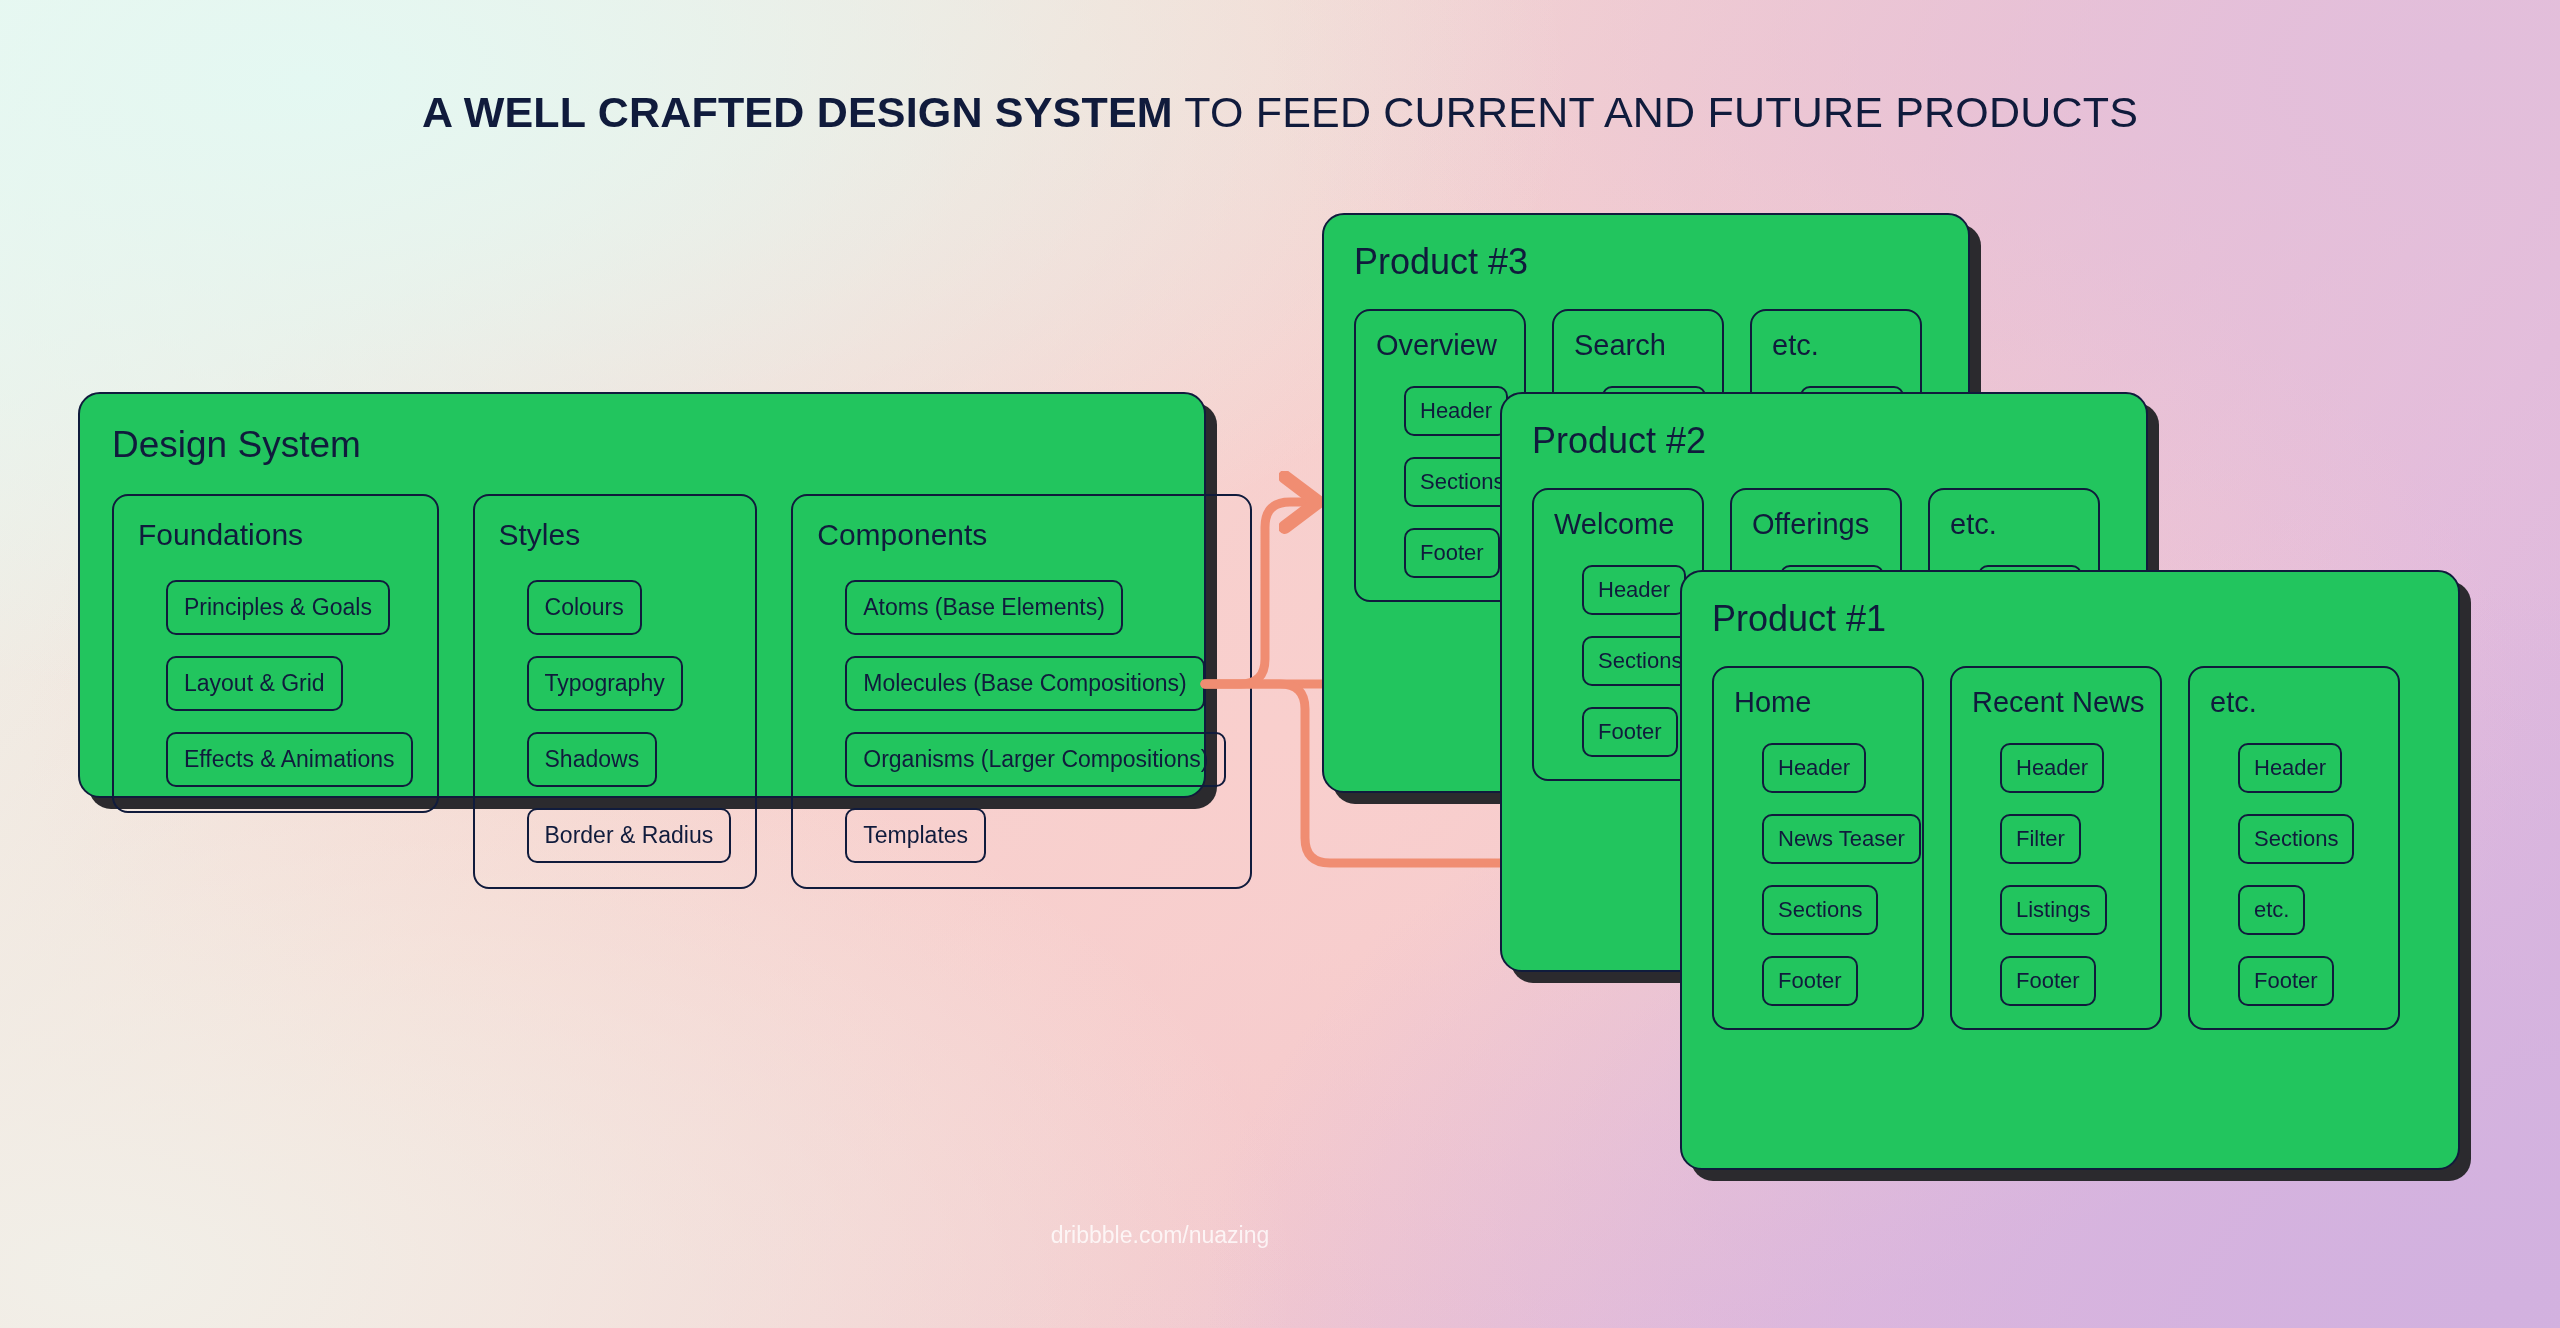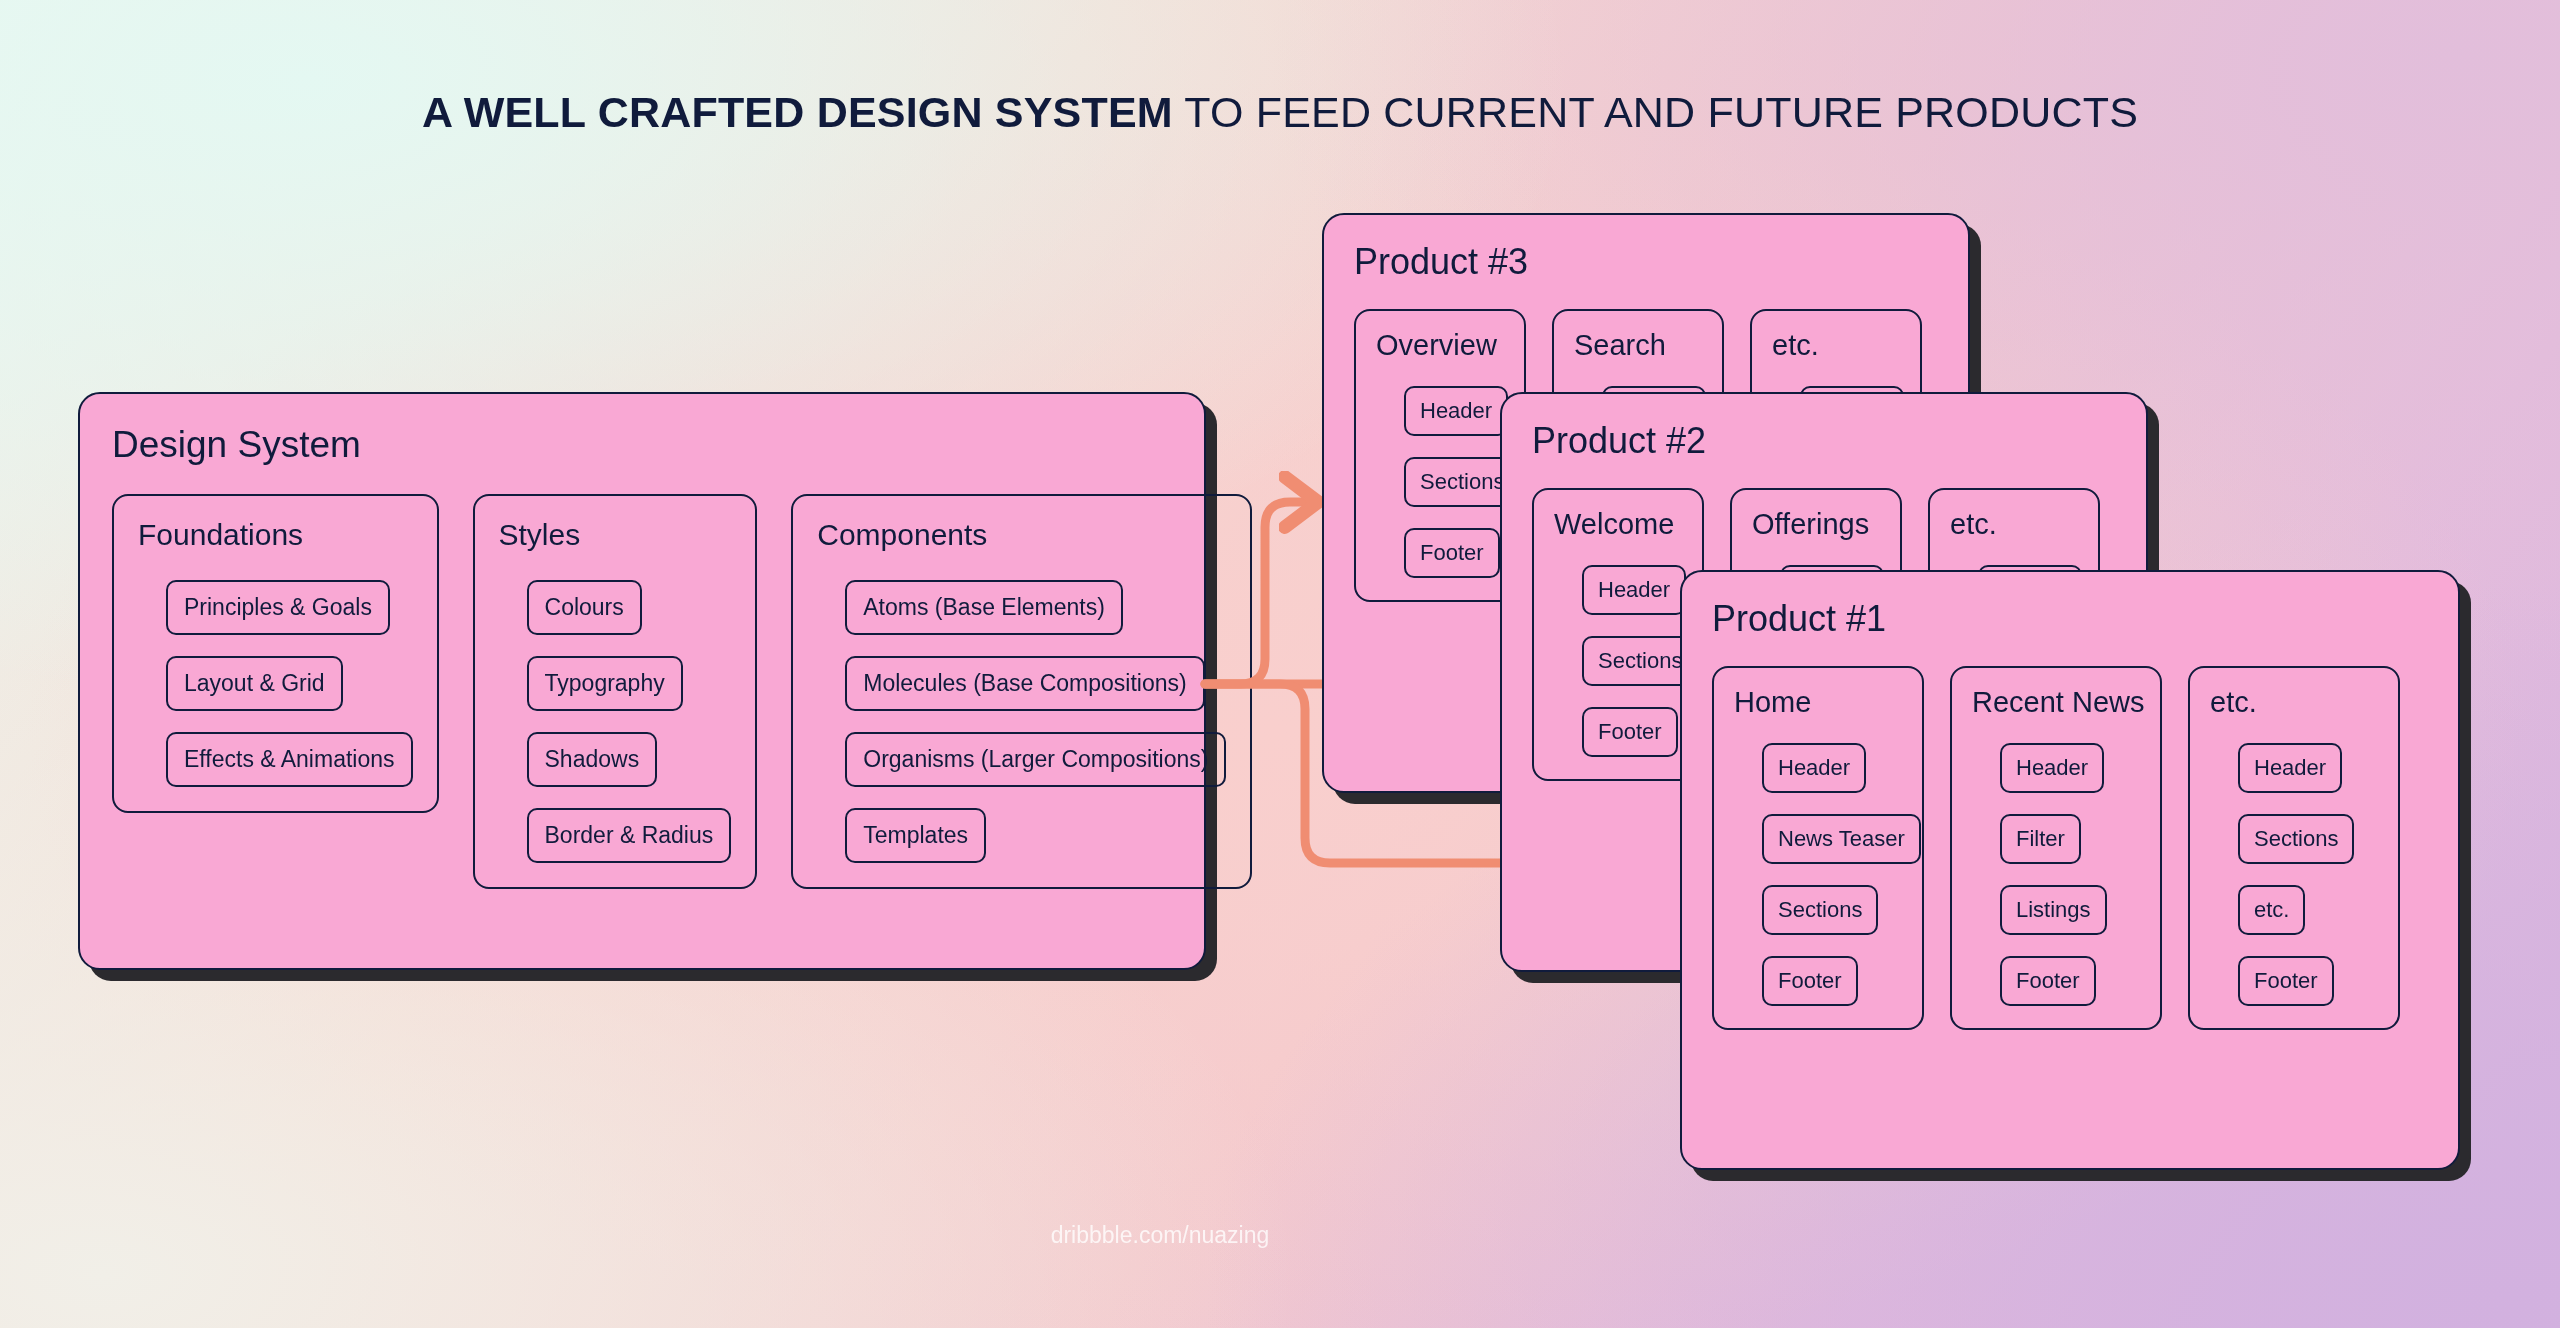--- a/index.html
+++ b/index.html
@@ -32,21 +32,21 @@
     letter-spacing: 0.2px;
     color: #101b3c;
     white-space: nowrap;
   }
   .page-title .strong { font-weight: bold; }
   .page-title .light  { font-weight: normal; }
 
   
   .card {
     position: absolute;
-    background: #f9a8d4;
+    background: #22c55e;
     border: 2.5px solid #101b3c;
     border-radius: 22px;
     box-shadow: 11px 11px 0 0 #2b2a2e;
     box-sizing: border-box;
   }
   .card-title {
     color: #101b3c;
     font-size: 33px;
     font-weight: normal;
     white-space: nowrap;
@@ -75,21 +75,21 @@
     white-space: nowrap;
     box-sizing: border-box;
     margin-left: 28px;
   }
 
   
   #design-system-card {
     left: 78px;
     top: 392px;
     width: 1128px;
-    height: 578px;
+    height: 406px;
   }
   #design-system-card .card-title {
     position: absolute;
     left: 32px;
     top: 30px;
     font-size: 37px;
   }
   #design-system-card .ds-cols {
     position: absolute;
     left: 32px;

